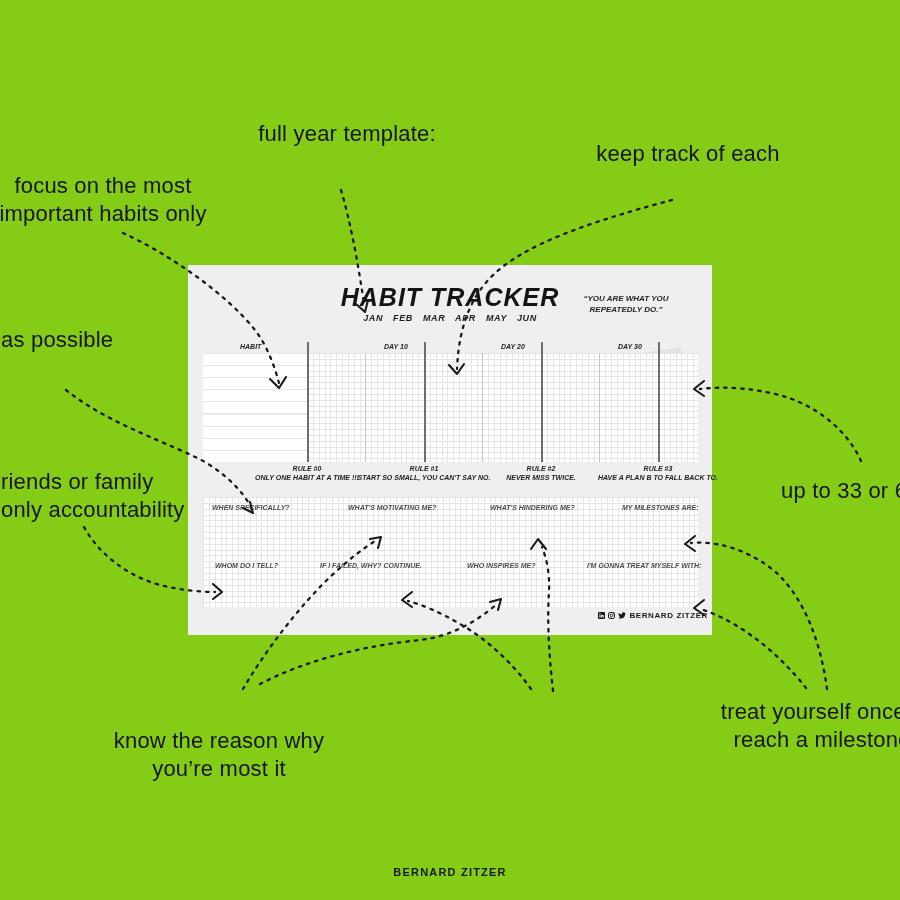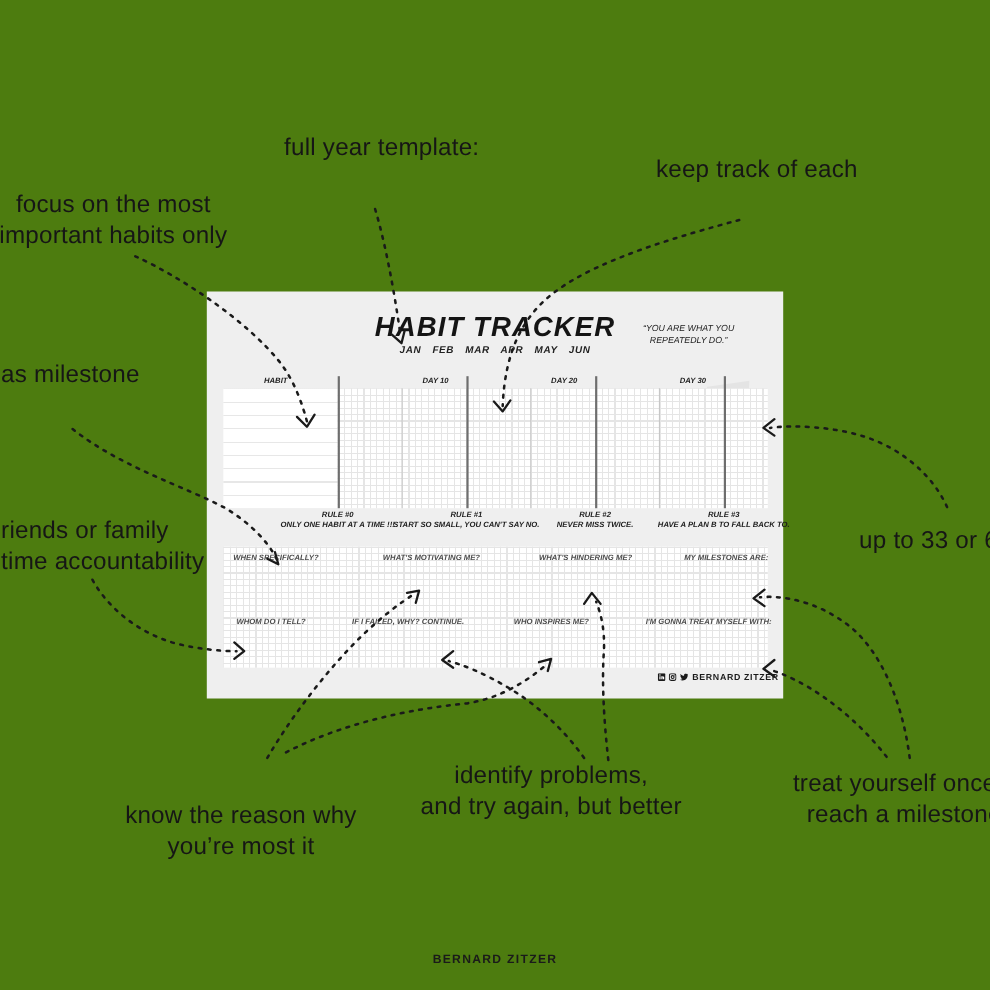--- a/index.html
+++ b/index.html
@@ -1,30 +1,30 @@
 <!DOCTYPE html>
 <html><head>
 <meta charset="utf-8">
 <style>
   html,body{margin:0;padding:0;background:#fff;}
-  .page{position:relative;width:900px;height:900px;overflow:hidden;background:#4d7c0f;
+  .page{position:relative;width:900px;height:900px;overflow:hidden;background:#84cc16;
         font-family:"Liberation Sans",sans-serif;color:#111;}
   
   .note{position:absolute;font-size:22px;line-height:28px;letter-spacing:.2px;color:#161616;
         text-align:center;white-space:nowrap;}
   .note.left{text-align:left;}
   
   .panel{position:absolute;left:188px;top:265px;width:524px;height:370px;background:#efefef;}
   .tpl-title{position:absolute;left:0;top:18px;width:100%;text-align:center;
              font-size:25px;font-weight:bold;font-style:italic;letter-spacing:1px;color:#141414;}
   .months{position:absolute;left:0;top:48px;width:100%;text-align:center;
           font-size:9px;font-weight:bold;font-style:italic;letter-spacing:.6px;word-spacing:7px;
           line-height:10px;color:#222;}
   .quote{position:absolute;right:30px;top:28px;width:112px;text-align:center;
-         font-size:8px;font-weight:normal;font-style:italic;line-height:11px;color:#222;}
+         font-size:8px;font-weight:bold;font-style:italic;line-height:11px;color:#222;}
   .col-head{position:absolute;top:78px;font-size:7px;font-weight:bold;font-style:italic;color:#222;}
   .upper-grid{position:absolute;left:15px;top:88px;width:495px;height:109px;background:#fff;}
   .habit-col{position:absolute;left:0;top:0;width:104px;height:100%;
              background-image:repeating-linear-gradient(to bottom,#e7e7e7 0 1px,transparent 1px 12.1px);}
   .days-area{position:absolute;left:104px;top:0;right:0;height:100%;
              background-image:repeating-linear-gradient(to right,#e5e5e5 0 1px,transparent 1px 5.85px),
                               repeating-linear-gradient(to bottom,#e5e5e5 0 1px,transparent 1px 5.85px);}
   .sep5{position:absolute;top:88px;width:1px;height:109px;background:#c7c7c7;}
   .thick{position:absolute;top:77px;width:2px;height:120px;background:#6e6e6e;}
   .rule{position:absolute;top:199px;width:170px;transform:translateX(-50%);text-align:center;
@@ -58,36 +58,32 @@
     <div>full year template:</div>
   </div>
   <div class="note" style="left:-47px;top:172px;width:300px;">
     <div>focus on the most</div>
     <div>important habits only</div>
   </div>
   <div class="note" style="left:538px;top:140px;width:300px;">
     <div>keep track of each</div>
   </div>
   <div class="note left" style="left:1px;top:326px;">
-    <div>as milestone</div>
+    <div>as possible</div>
   </div>
   <div class="note left" style="left:1px;top:468px;">
     <div>riends or family</div>
-    <div>time accountability</div>
+    <div>only accountability</div>
   </div>
   <div class="note left" style="left:781px;top:477px;">
     <div>up to 33 or 6</div>
   </div>
   <div class="note" style="left:69px;top:691px;width:300px;margin-top:36px;">
     <div>know the reason why</div>
     <div>you’re most it</div>
-  </div>
-  <div class="note" style="left:351px;top:691px;width:300px;">
-    <div>identify problems,</div>
-    <div>and try again, but better</div>
   </div>
   <div class="note" style="left:710px;top:698px;width:224px;">
     <div>treat yourself once y</div>
     <div>reach a milestone</div>
   </div>
 
   <div class="panel">
     <div class="watermark">TEMPLATE</div>
 
     <div class="tpl-title">HABIT TRACKER</div>

